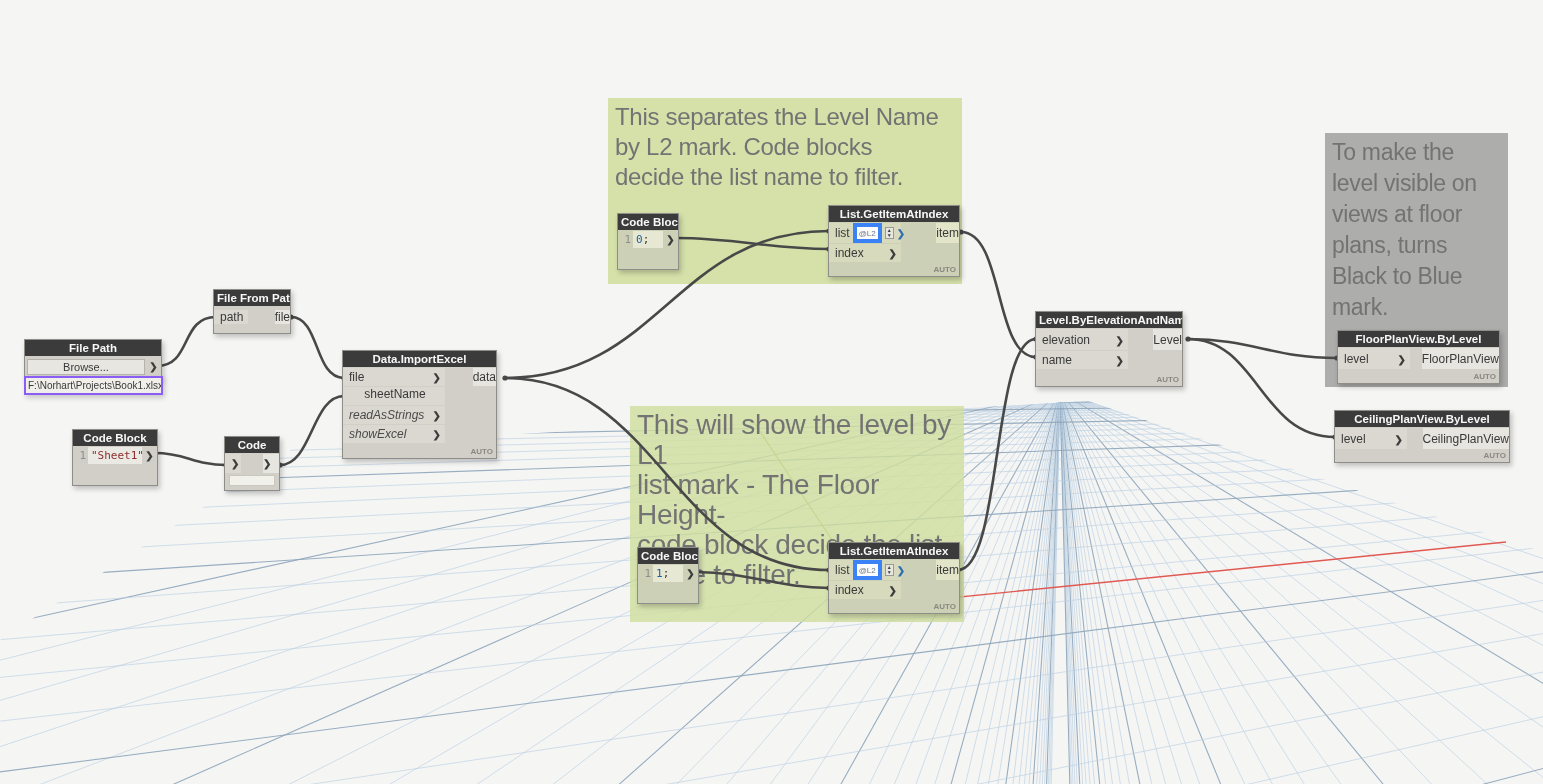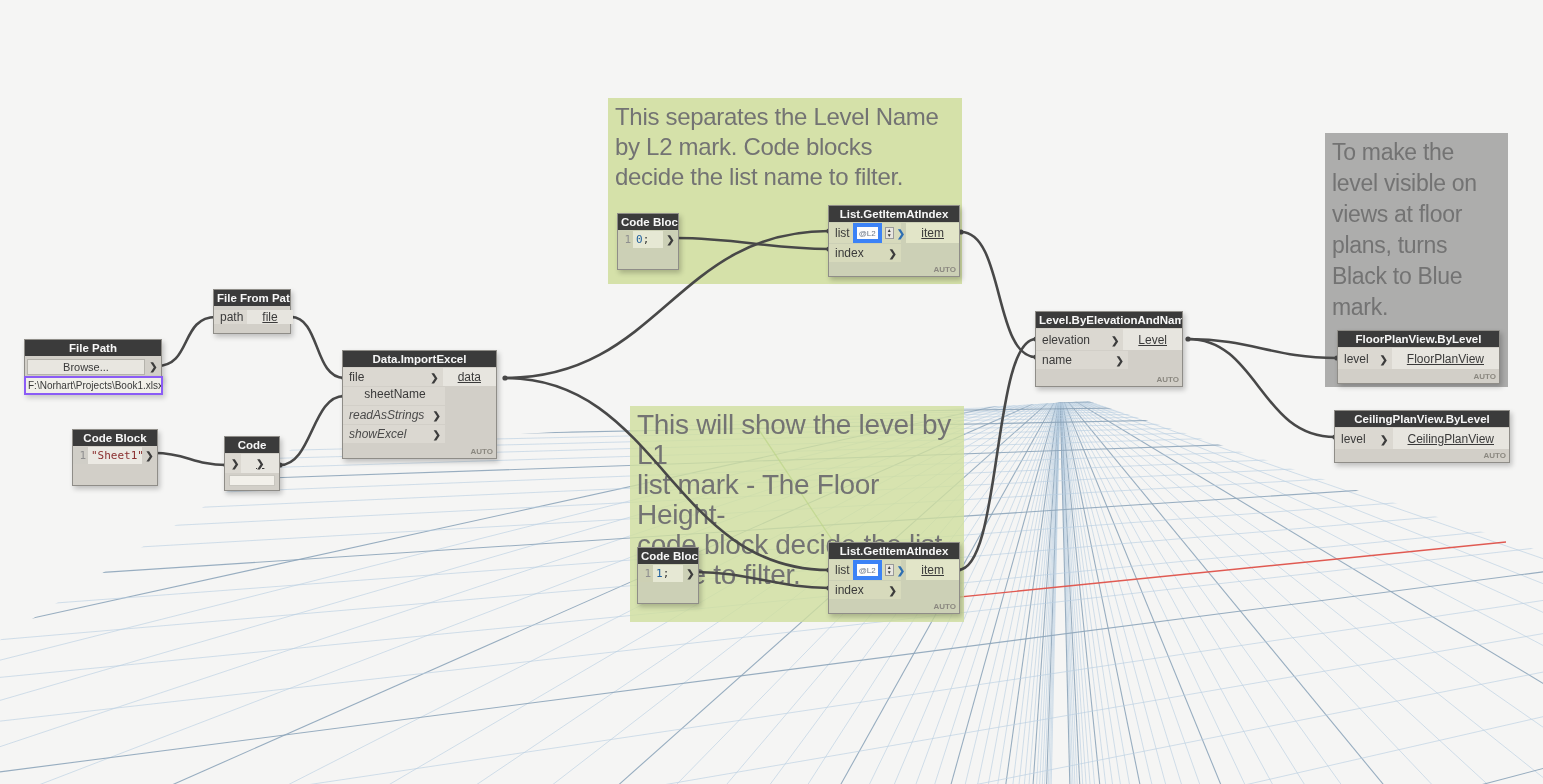--- a/index.html
+++ b/index.html
@@ -14,21 +14,21 @@
         background:var(--body,#d2cfc8);box-shadow:2px 3px 5px rgba(0,0,0,.22);
         font-size:12px;color:#3a3a3a;}
   .gt{--body:#ccd0b6;--pin:#d7dabc;--pout:#e2e5c8;--code:#e6e8d4;--lno:#cdd0b4;}
   .ntitle{background:#3b3b3b;color:#f7f7f7;font-weight:bold;text-align:center;
           font-size:11.5px;padding:2px 3px;white-space:nowrap;overflow:hidden;}
   .prow{position:relative;display:flex;justify-content:space-between;margin-top:1px;align-items:stretch;}
   .pin{background:var(--pin,#dbd8d1);display:flex;align-items:center;gap:3px;
        padding:0 4px 0 6px;box-sizing:border-box;}
   .pin .lbl{flex:1;}
   .pout{background:var(--pout,#e7e5df);display:flex;align-items:center;
-        padding:0 15px;margin-left:auto;text-decoration:underline;}
+        padding:0 0;margin-left:auto;}
   .chev::before{content:"❯";font-weight:bold;font-size:10px;color:#3c3c3c;}
   .chev.blue::before{color:#2e6fb2;}
   .it{font-style:italic;color:#4a4a4a;}
   .footer{position:relative;padding-left:28px;}
   .auto{position:absolute;right:3px;bottom:2px;font-size:8px;font-weight:bold;color:#8b8playing;color:#8b8880;}
   
   .cbrow{display:flex;align-items:stretch;margin-top:1px;height:17px;}
   .lno{width:13px;background:var(--lno,#d0cec7);color:#8f8f8f;text-align:right;
        padding-right:2px;font-family:"DejaVu Sans Mono",monospace;font-size:11px;line-height:17px;}
   .codecell{flex:1;background:var(--code,#ebe9e3);font-family:"DejaVu Sans Mono",monospace;

